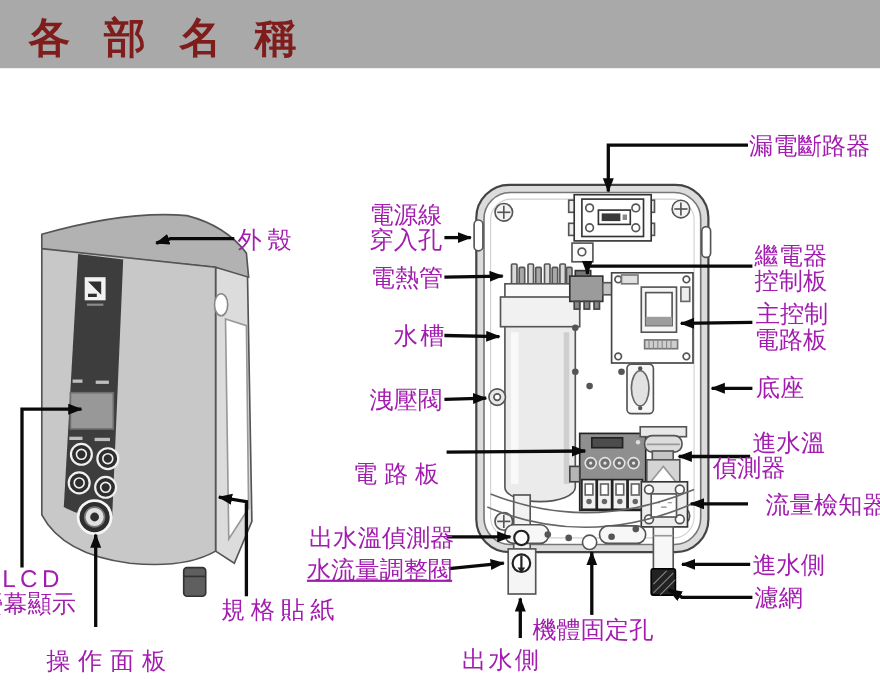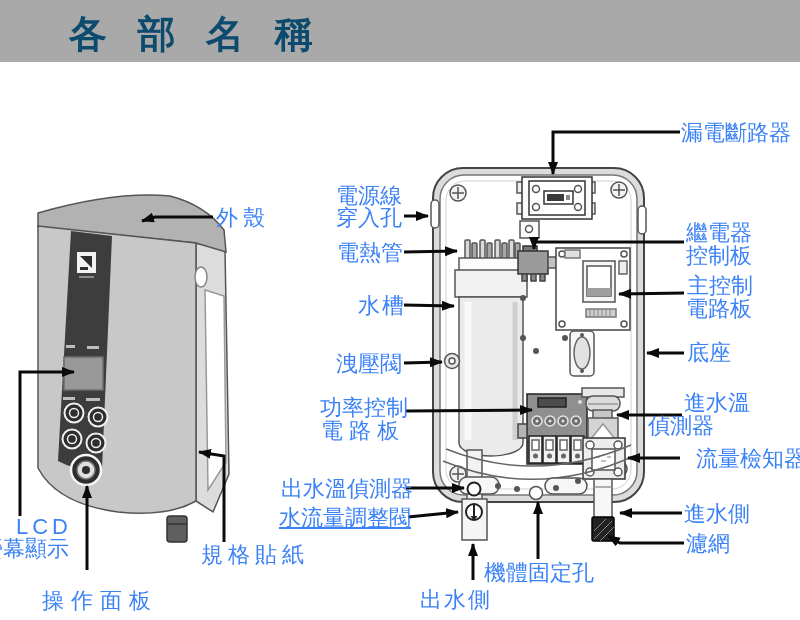--- a/index.html
+++ b/index.html
@@ -2,26 +2,26 @@
 <html><head>
 <meta charset="utf-8">
 <style>
   html,body{margin:0;padding:0;background:#ffffff;}
   .screen{
     position:relative;width:800px;height:620px;background:#ffffff;overflow:hidden;
     font-family:"Liberation Sans",sans-serif;
   }
   .banner{position:absolute;left:0;top:0;width:800px;height:62px;background:#a9a9a9;}
   .banner-title{
-    position:absolute;left:26px;top:9px;font-size:38px;font-weight:bold;color:#0c4a6e;
-    letter-spacing:10px;white-space:nowrap;margin-left:43px;
+    position:absolute;left:26px;top:9px;font-size:38px;font-weight:bold;color:#7f1d1d;
+    letter-spacing:10px;white-space:nowrap;
   }
   .art{position:absolute;left:0;top:0;width:800px;height:620px;}
   .lbl{
-    position:absolute;font-size:22px;line-height:23px;color:#3b82f6;white-space:nowrap;
+    position:absolute;font-size:22px;line-height:23px;color:#a21caf;white-space:nowrap;
   }
   .sp2{letter-spacing:2px;}
   .sp5{letter-spacing:5px;}
   .sp7{letter-spacing:7px;}
 </style>
 </head>
 <body>
 
 <div class="screen">
 
@@ -262,31 +262,30 @@
       <line x1="682" y1="415" x2="617" y2="415" marker-end="url(#ah)"></line>
       <line x1="680" y1="458" x2="628" y2="458" marker-end="url(#ah)"></line>
       <line x1="682" y1="513" x2="620" y2="513" marker-end="url(#ah)"></line>
       <polyline points="684,543 620,543 608,536" marker-end="url(#ah)"></polyline>
       <line x1="473" y1="580" x2="473" y2="544" marker-end="url(#ah)"></line>
       <line x1="538" y1="559" x2="538" y2="502" marker-end="url(#ah)"></line>
     </g>
   </svg>
 
   <div class="lbl sp5" style="left:216px;top:206px;">外殼</div>
-  <div class="lbl" style="left:16px;top:515px;letter-spacing:4px;">LCD</div>
+  <div class="lbl" style="left:2px;top:515px;letter-spacing:4px;">LCD</div>
   <div class="lbl" style="left:-19px;top:537px;">螢幕顯示</div>
   <div class="lbl sp7" style="left:42px;top:589px;">操作面板</div>
   <div class="lbl sp5" style="left:201px;top:543px;">規格貼紙</div>
 
   <div class="lbl" style="left:336px;top:184px;">電源線</div>
   <div class="lbl" style="left:336px;top:206px;">穿入孔</div>
   <div class="lbl" style="left:337px;top:241px;">電熱管</div>
   <div class="lbl sp2" style="left:358px;top:294px;">水槽</div>
   <div class="lbl" style="left:336px;top:352px;">洩壓閥</div>
-  <div class="lbl" style="left:320px;top:396px;">功率控制</div>
   <div class="lbl" style="left:321px;top:419px;">電 路 板</div>
   <div class="lbl" style="left:281px;top:477px;">出水溫偵測器</div>
   <div class="lbl" style="left:279px;top:506px;text-decoration:underline;">水流量調整閥</div>
   <div class="lbl sp2" style="left:420px;top:588px;">出水側</div>
   <div class="lbl" style="left:484px;top:561px;">機體固定孔</div>
 
   <div class="lbl" style="left:681px;top:121px;">漏電斷路器</div>
   <div class="lbl" style="left:686px;top:221px;">繼電器</div>
   <div class="lbl" style="left:686px;top:244px;">控制板</div>
   <div class="lbl" style="left:687px;top:274px;">主控制</div>

